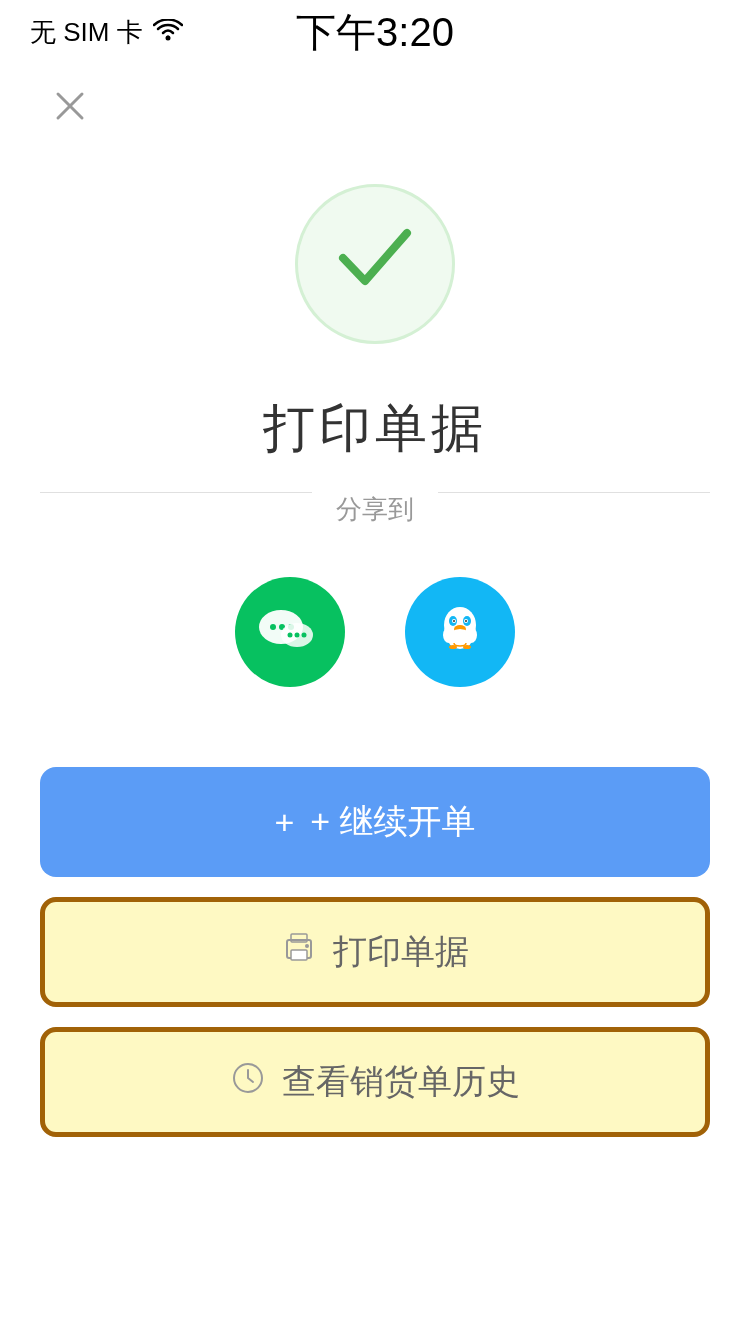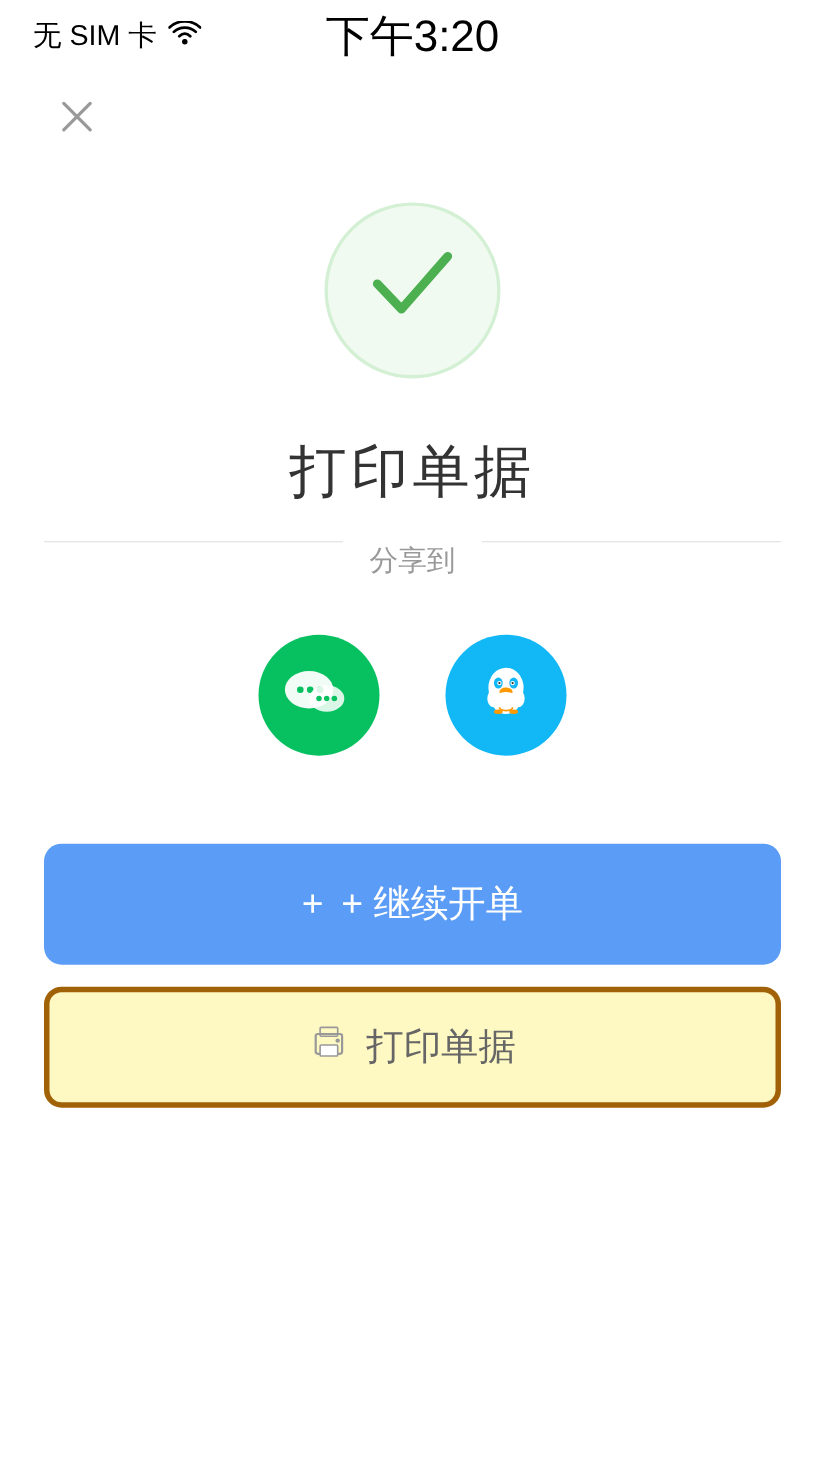--- a/index.html
+++ b/index.html
@@ -294,16 +294,25 @@
         <svg width="36" height="36" viewBox="0 0 36 36" fill="none">
           <rect x="6" y="10" width="24" height="18" rx="2" stroke="#999" stroke-width="2" fill="none"></rect>
           <rect x="10" y="20" width="16" height="10" rx="1" fill="#fff" stroke="#999" stroke-width="1.5"></rect>
           <rect x="10" y="4" width="16" height="8" rx="1" stroke="#999" stroke-width="1.5" fill="none"></rect>
           <circle cx="26" cy="16" r="2" fill="#999"></circle>
         </svg>
       </span>
       <span class="btn-label">打印单据</span>
     </button>
 
+    <button class="action-btn btn-secondary">
+      <span class="btn-icon">
+        <svg width="36" height="36" viewBox="0 0 36 36" fill="none">
+          <circle cx="18" cy="18" r="14" stroke="#999" stroke-width="2" fill="none"></circle>
+          <path d="M18 10 L18 18 L23 22" stroke="#999" stroke-width="2" stroke-linecap="round" stroke-linejoin="round"></path>
+        </svg>
+      </span>
+      <span class="btn-label">查看销货单历史</span>
+    </button>
 
   </div>
 
 </div>
 
 </body></html>

